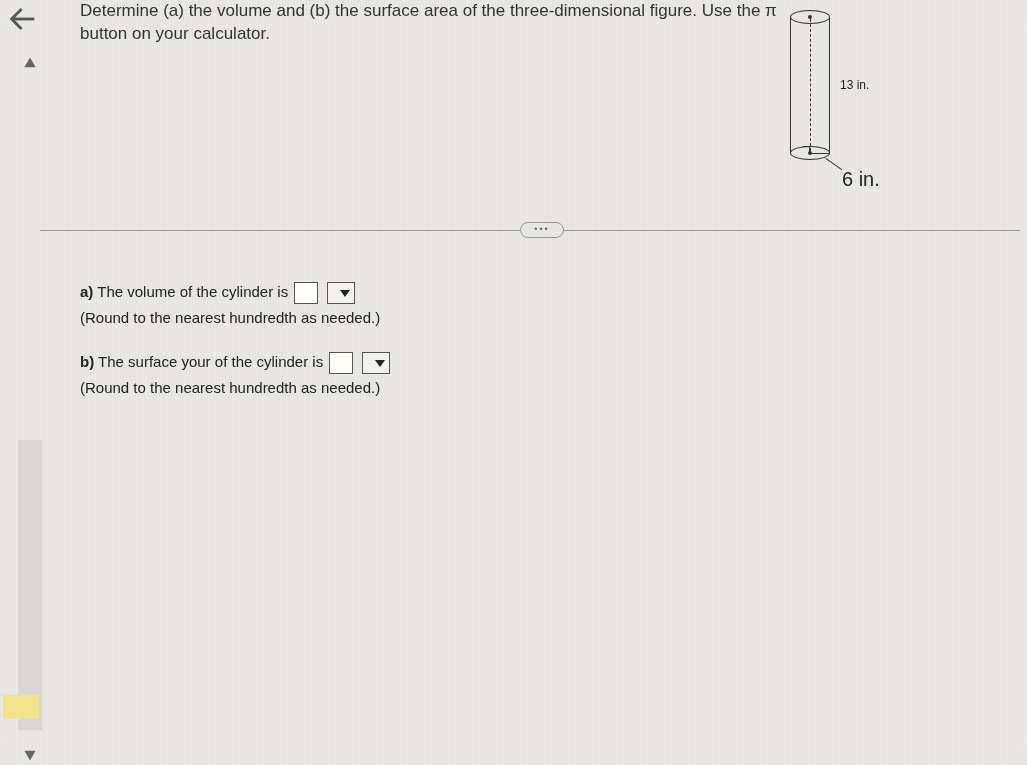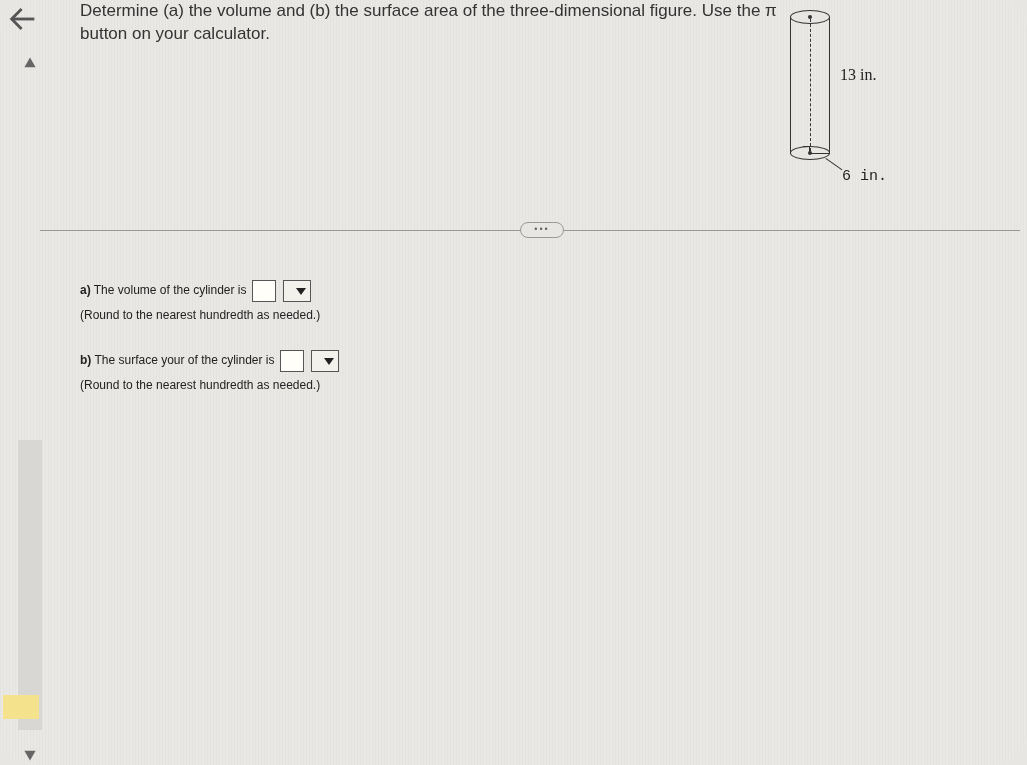--- a/index.html
+++ b/index.html
@@ -135,29 +135,28 @@
   .diag-arrow {
     position: absolute;
     left: 36px; top: 148px;
     width: 20px; height: 20px;
     border-top: 1.5px solid #333;
     transform: rotate(35deg);
     transform-origin: left top;
   }
   .dim-height {
     position: absolute;
-    left: 50px; top: 56px;
-    font-size: 16px;
+    left: 50px; top: 68px;
+    font-size: 12px;
     color: #222;
-    font-family: Liberation Serif, serif;
   }
   .dim-radius {
     position: absolute;
     left: 52px; top: 158px;
-    font-size: 15px; color:#222;font-family:Liberation Mono, monospace;
+    font-size: 20px; color:#222;
   }
   .divider {
     position: absolute;
     left: 40px; top: 230px;
     width: 980px; height: 0;
     border-top: 1px solid #999;
   }
   .divider-pill {
     position: absolute;
     left: 520px; top: 222px;
@@ -167,21 +166,21 @@
     border-radius: 10px;
     font-size: 9px;
     text-align: center;
     line-height: 13px;
     color: #666;
     letter-spacing: 2px;
   }
   .part-row {
     position: absolute;
     left: 80px;
-    font-size: 12px;
+    font-size: 15px;
     color: #222;
     line-height: 1.6;
   }
   .part-a { top: 280px; }
   .part-a-note { top: 306px; }
   .part-b { top: 350px; }
   .part-b-note { top: 376px; }
   .input-box {
     display: inline-block;
     width: 24px; height: 22px;

